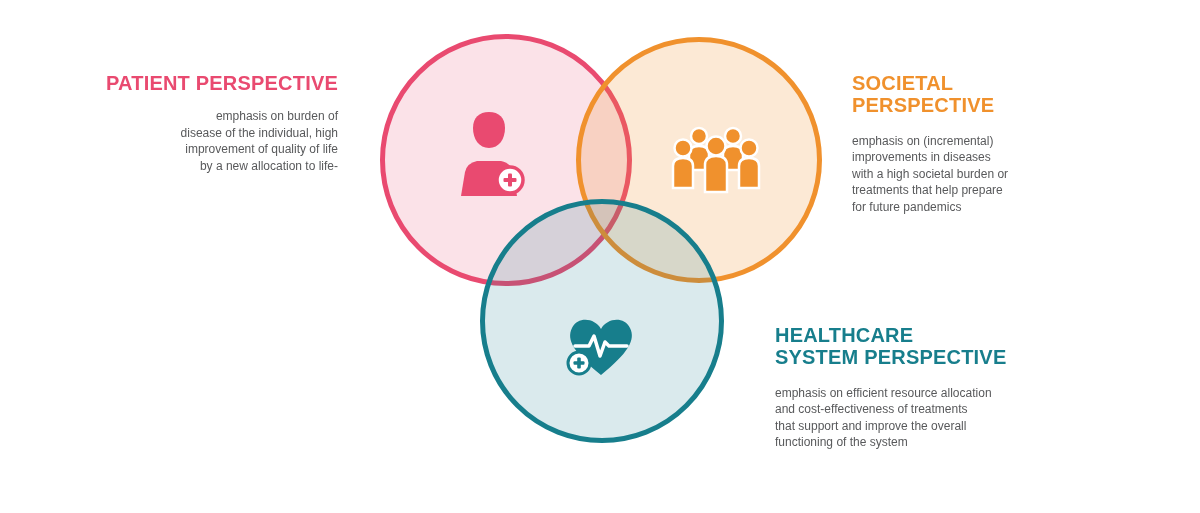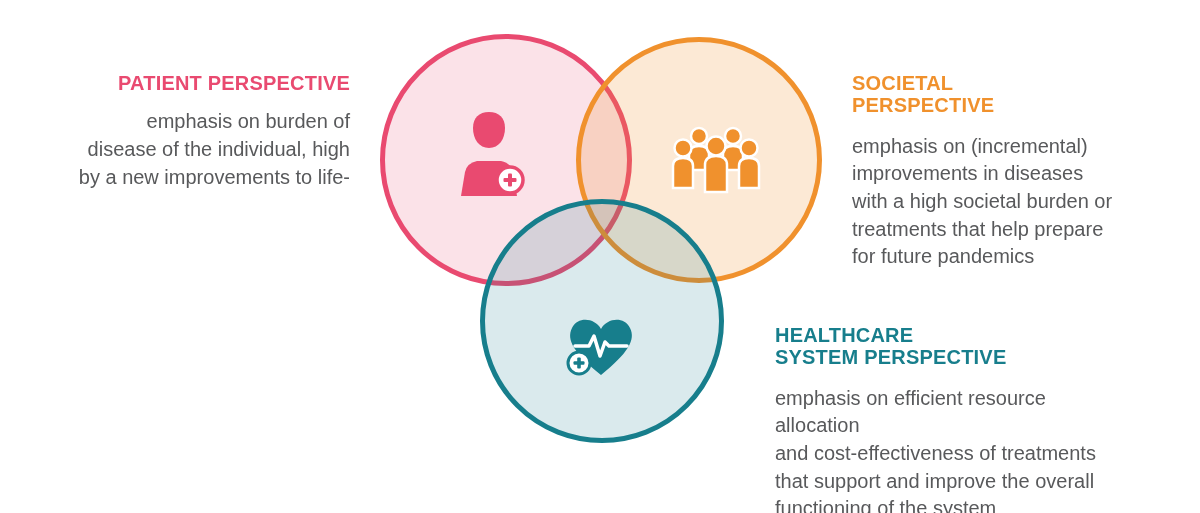--- a/index.html
+++ b/index.html
@@ -54,26 +54,26 @@
   .label-title {
     font-weight: bold;
     font-size: 20px;
     line-height: 1.12;
     letter-spacing: 0.2px;
   }
   .label-title.patient    { color: var(--c-patient, #E94A70); }
   .label-title.societal   { color: var(--c-societal, #F0912D); }
   .label-title.healthcare { color: var(--c-healthcare, #177E8C); }
   .label-desc {
-    font-size: 20px;
+    font-size: 12px;
     line-height: 1.38;
     color: var(--c-text, #58595B);
   }
   .block-patient {
-    left: 60px; top: 72px; width: 290px;
+    left: 48px; top: 72px; width: 290px;
     text-align: right;
   }
   .block-patient .label-desc { margin-top: 14px; }
   .block-societal {
     left: 852px; top: 72px; width: 280px;
     text-align: left;
   }
   .block-societal .label-desc { margin-top: 16px; }
   .block-healthcare {
     left: 775px; top: 324px; width: 360px;
@@ -130,21 +130,22 @@
       <rect class="fill-healthcare" x="14.2" y="42.5" width="3.6" height="11" rx="1"></rect>
       <rect class="fill-healthcare" x="10.5" y="46.2" width="11" height="3.6" rx="1"></rect>
     </svg>
   </div>
 
   <div class="label-block block-patient">
     <div class="label-title patient">PATIENT PERSPECTIVE</div>
     <div class="label-desc">
       <div>emphasis on burden of</div>
       <div>disease of the individual, high</div>
-      <div>by a new improvements to life-</div>
+      <div>improvement of quality of life</div>
+      <div>by a new allocation to life-</div>
     </div>
   </div>
 
   <div class="label-block block-healthcare">
     <div class="label-title healthcare">
       <span class="title-line">HEALTHCARE</span>
       <span class="title-line">SYSTEM PERSPECTIVE</span>
     </div>
     <div class="label-desc">
       <div>emphasis on efficient resource allocation</div>

